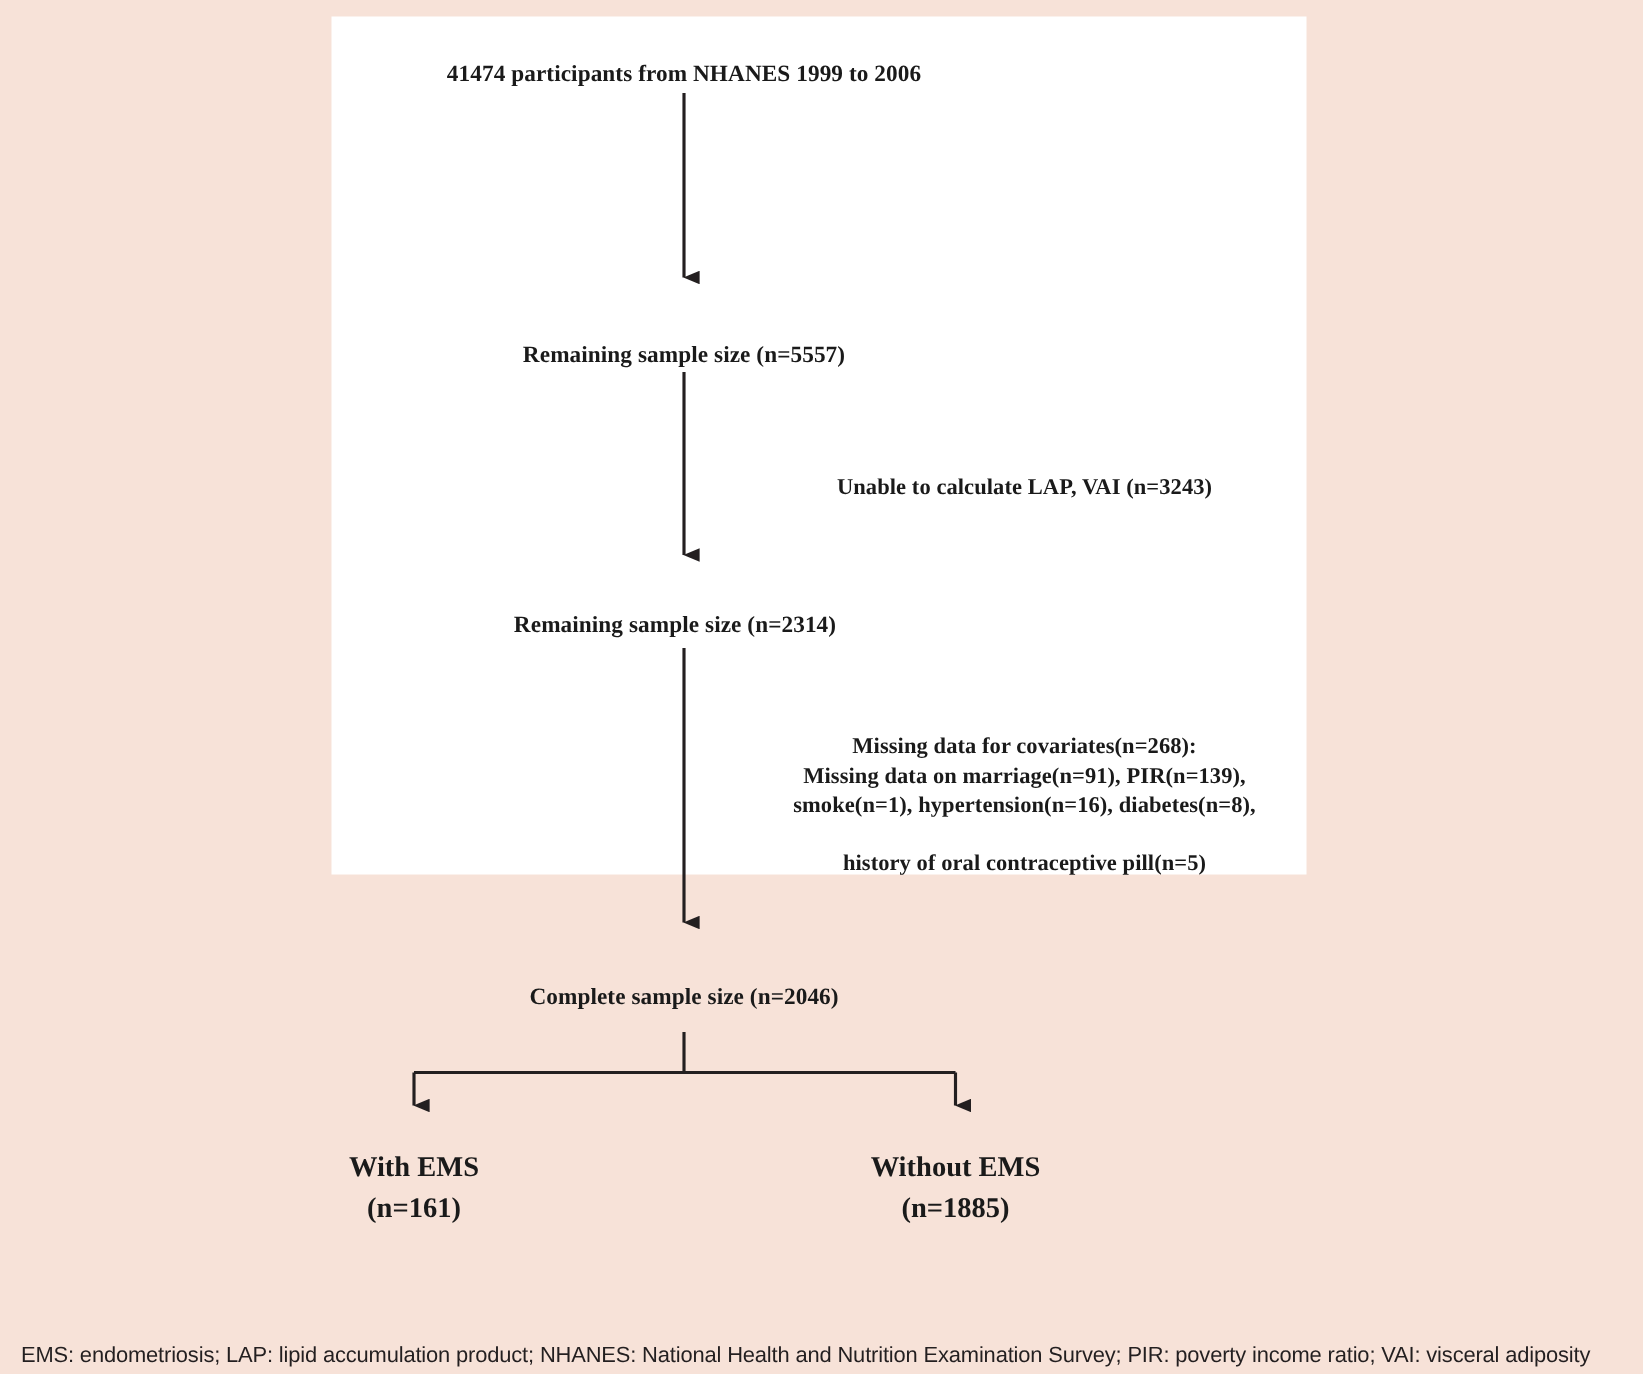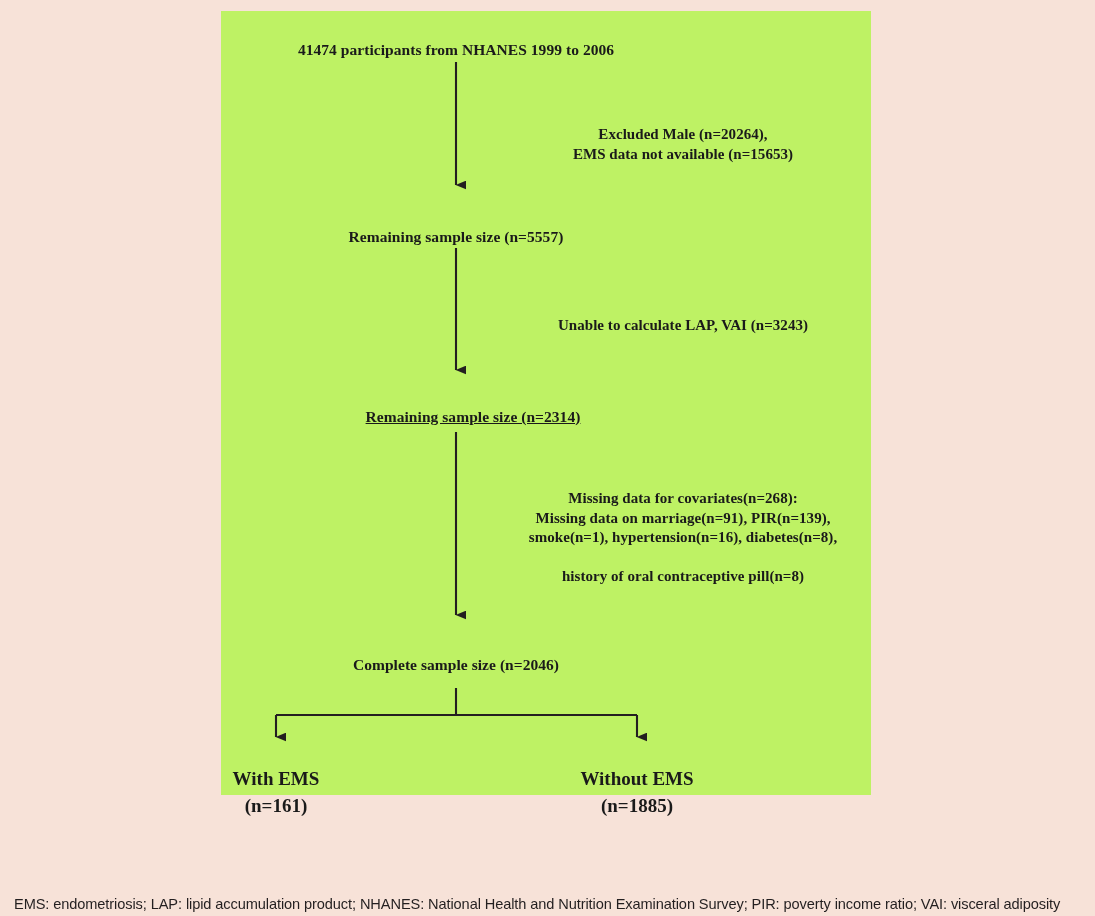--- a/index.html
+++ b/index.html
@@ -14,22 +14,22 @@
     overflow: hidden;
     position: relative;
   }
 
   
   #chart-panel {
     position: absolute;
     left: 221px;
     top: 11px;
     width: 650px;
-    height: 784px;
-    background: #bef264;
+    height: 572px;
+    background: #ffffff;
   }
 
   
   #connectors {
     position: absolute;
     left: 0;
     top: 0;
     width: 650px;
     height: 808px;
     overflow: visible;
@@ -99,29 +99,28 @@
     <line x1="235" y1="677" x2="235" y2="704" stroke="#231f20" stroke-width="2.1"></line>
     <line x1="55" y1="704" x2="416" y2="704" stroke="#231f20" stroke-width="2.1"></line>
     <line x1="55" y1="704" x2="55" y2="726" stroke="#231f20" stroke-width="2.1" marker-end="url(#arrowhead)"></line>
     <line x1="416" y1="704" x2="416" y2="726" stroke="#231f20" stroke-width="2.1" marker-end="url(#arrowhead)"></line>
   </svg>
 
   <div class="node node-main ctr" style="left:235px; top:29px;">41474 participants from NHANES 1999 to 2006</div>
 
   <div class="node node-main ctr" style="left:235px; top:216px;">Remaining sample size (n=5557)</div>
 
-  <div class="node node-main ctr" style="left:252px; top:396px;text-decoration:underline;">Remaining sample size (n=2314)</div>
+  <div class="node node-main ctr" style="left:229px; top:396px;">Remaining sample size (n=2314)</div>
 
   <div class="node node-main ctr" style="left:235px; top:644px;text-align:right;">Complete sample size (n=2046)</div>
 
-  <div class="node node-side ctr" style="left:462px; top:114px;"><span>Excluded Male (n=20264),</span><br><span>EMS data not available (n=15653)</span></div>
 
   <div class="node node-side ctr" style="left:462px; top:305px;text-align:center;"><span>Unable to calculate LAP, VAI (n=3243)</span></div>
 
-  <div class="node node-side ctr" style="left:462px; top:478px;"><span>Missing data for covariates(n=268):</span><br><span>Missing data on marriage(n=91), PIR(n=139),</span><br><span>smoke(n=1), hypertension(n=16), diabetes(n=8),</span><br><br><span>history of oral contraceptive pill(n=8)</span></div>
+  <div class="node node-side ctr" style="left:462px; top:478px;"><span>Missing data for covariates(n=268):</span><br><span>Missing data on marriage(n=91), PIR(n=139),</span><br><span>smoke(n=1), hypertension(n=16), diabetes(n=8),</span><br><br><span>history of oral contraceptive pill(n=5)</span></div>
 
   <div class="node node-leaf ctr" style="left:55px; top:755px;"><span>With EMS</span><br><span>(n=161)</span></div>
 
   <div class="node node-leaf ctr" style="left:416px; top:755px;"><span>Without EMS</span><br><span>(n=1885)</span></div>
 
 </div>
 
 <div id="caption">EMS: endometriosis; LAP: lipid accumulation product; NHANES: National Health and Nutrition Examination Survey; PIR: poverty income ratio; VAI: visceral adiposity index</div>
 
 </body></html>

